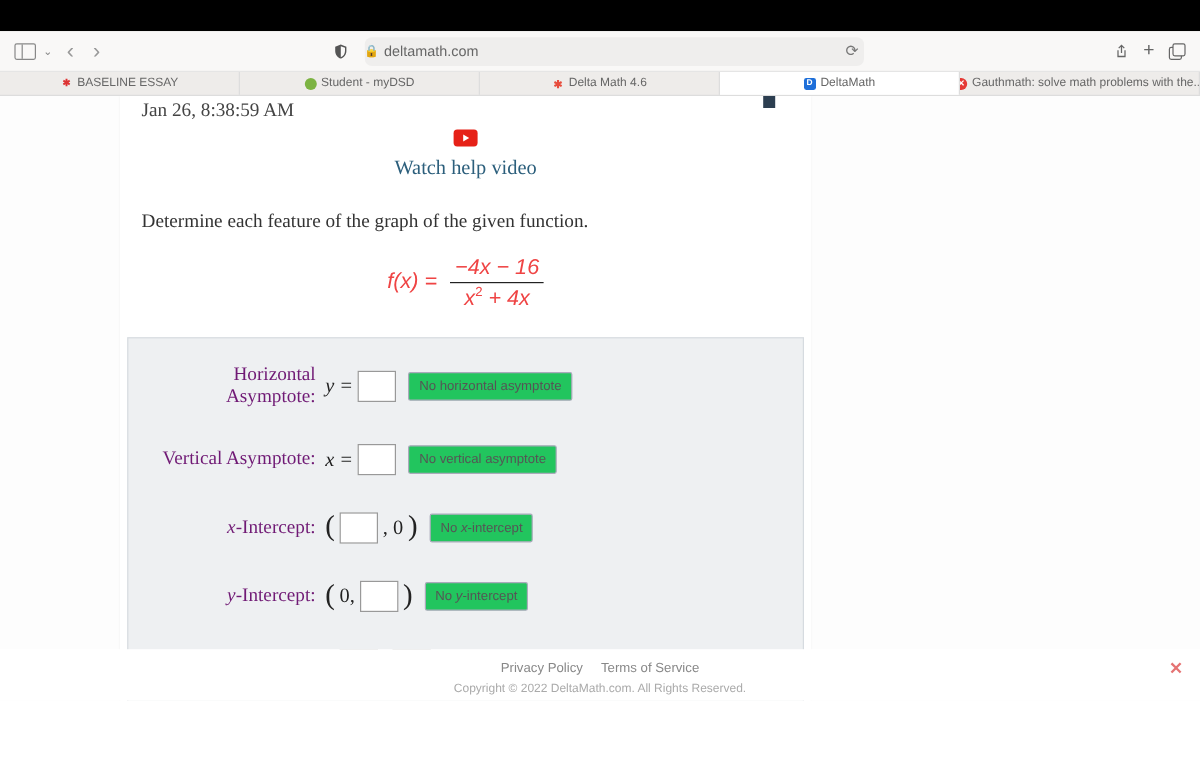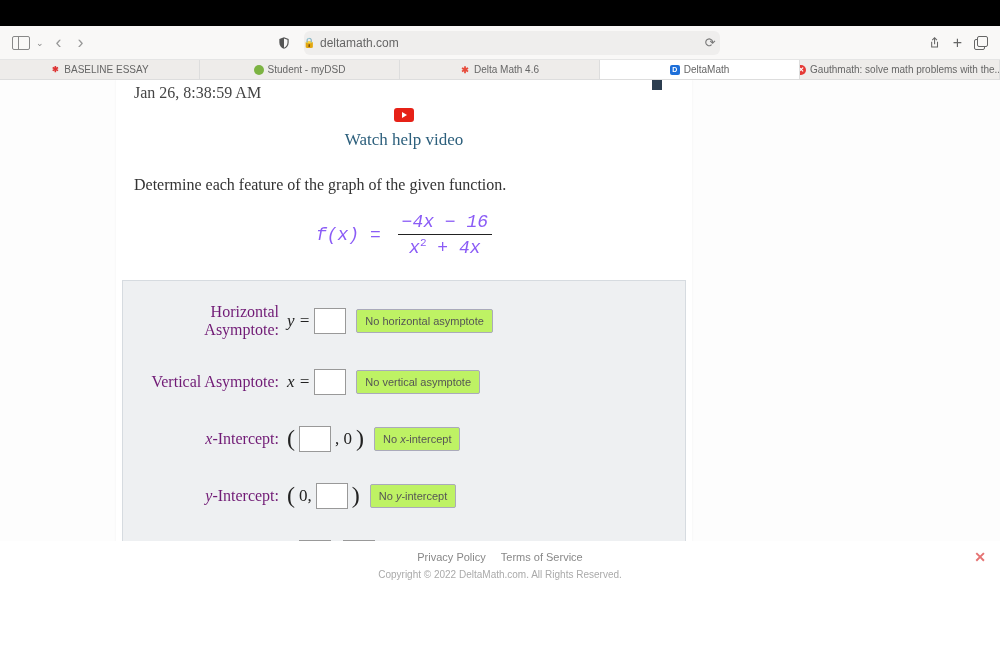--- a/index.html
+++ b/index.html
@@ -23,44 +23,44 @@
   .tab { flex: 1; display: flex; align-items: center; justify-content: center; gap: 4px; border-right: 1px solid #ddd; color: #666; padding: 0 8px; overflow: hidden; white-space: nowrap; }
   .tab.active { background: #fff; }
   .fav { width: 10px; height: 10px; border-radius: 2px; display: inline-flex; align-items:center; justify-content:center; font-size:8px; flex-shrink:0;}
   .fav-red { color: #d33; font-weight: bold; }
   .fav-green { background: #7cb342; border-radius: 50%; }
   .fav-dm { color: #e74c3c; font-weight: bold; font-size: 9px;}
   .fav-blue { background: #1e6fd9; color: #fff; border-radius: 2px; font-size: 7px; font-weight: bold;}
   .fav-x { background: #e53935; color: #fff; border-radius: 50%; font-size: 7px; font-weight:bold;}
   
   .page-area { background: #fdfdfd; height: 504px; position: relative; overflow: hidden; }
-  .card { position: absolute; left: 116px; top: 0; width: 576px; background: #fff; box-shadow: 0 0 2px rgba(0,0,0,0.06); }
+  .card { position: absolute; left: 100px; top: 0; width: 576px; background: #fff; box-shadow: 0 0 2px rgba(0,0,0,0.06); }
   .card-top { padding: 4px 18px 8px; }
   .timestamp { font-family: "Bradley Hand", "Comic Sans MS", cursive; font-size: 16px; color: #444; }
   .top-square { position: absolute; right: 30px; top: 0px; width: 10px; height: 10px; background: #2c3e50; }
   .watch { display: flex; align-items: center; gap: 8px; margin-top: 6px; flex-direction: column; }
   .yt { width: 20px; height: 14px; background: #e62117; border-radius: 3px; display:flex; align-items:center; justify-content:center;}
   .yt::after { content: ""; border-left: 5px solid #fff; border-top: 3px solid transparent; border-bottom: 3px solid transparent; }
   .watch-text { font-family: "Bradley Hand", "Comic Sans MS", cursive; font-size: 17px; color: #2c5f7c; }
   
   .prompt { font-family: Georgia, serif; font-size: 16px; color: #333; padding: 18px 18px 0; }
   
-  .equation { text-align: center; padding: 18px 0 22px; font-family: Liberation Mono, monospace; font-size: 18px; font-style: italic; color: #8b5cf6; }
+  .equation { text-align: center; padding: 18px 0 22px; font-family: Liberation Sans, sans-serif; font-size: 18px; font-style: italic; color: #ef4444; }
   .frac { display: inline-block; vertical-align: middle; text-align: center; margin-left: 6px;}
   .frac .num { border-bottom: 1.4px solid #222; padding: 0 4px 2px; }
   .frac .den { padding-top: 2px; }
   .sup { font-size: 11px; vertical-align: super; font-style: normal;}
   
   .answer-panel { margin: 0 6px 6px; background: #eef0f2; border: 1px solid #d6dbe0; padding: 22px 14px 10px; position: relative;}
   .row { display: flex; align-items: center; margin-bottom: 30px; }
   .row-label { width: 150px; text-align: right; font-family: Georgia, serif; font-size: 16px; color: #701a75; padding-right: 8px;}
   .row-eq { font-family: Georgia, "Times New Roman", serif; font-style: italic; font-size: 17px; color: #222; display:flex; align-items:center; gap:4px;}
   .num-input { width: 32px; height: 26px; border: 1px solid #999; background: #fff; text-align: center; font-size: 14px; }
   .paren { font-size: 24px; font-family: Georgia, serif; font-style: normal;}
-  .opt-btn { margin-left: 10px; background: #bef264; border: 1px solid #aab; border-radius: 2px; font-size: 11px; color: #555; padding: 5px 8px; cursor: pointer; }
+  .opt-btn { margin-left: 10px; background: #22c55e; border: 1px solid #aab; border-radius: 2px; font-size: 11px; color: #555; padding: 5px 8px; cursor: pointer; }
   
   .submit { background: #2c3e50; color: #fff; border: none; padding: 8px 12px; font-size: 12px; border-radius: 2px; cursor: pointer; margin-top: 4px;}
   .attempt { position: absolute; right: 10px; bottom: 6px; font-family: Georgia, serif; font-size: 13px; color: #555; }
   
   .footer { position: absolute; bottom: 0; left: 0; right: 0; text-align: center; font-size: 11px; padding: 10px 0 4px; background: #fff; }
   .footer-links { color: #888; margin-bottom: 6px; }
   .footer-links span { margin: 0 6px; }
   .copyright { color: #aaa; font-size: 10px; }
   .footer-x { position: absolute; right: 14px; top: 8px; color: #e57373; font-size: 14px; font-weight: bold;}
 </style>

